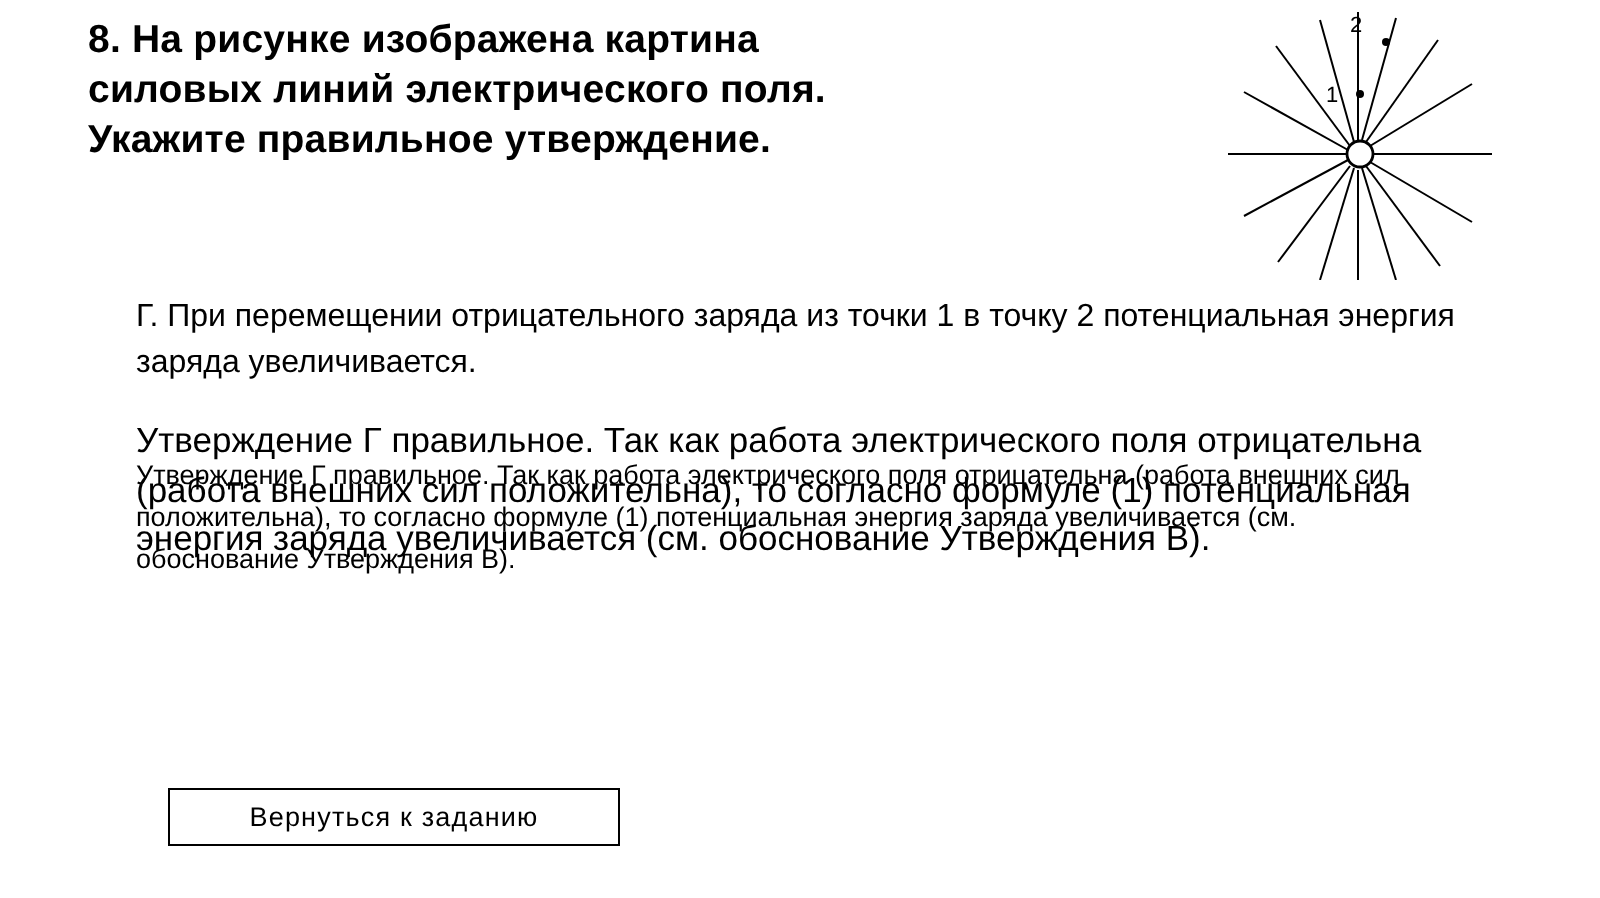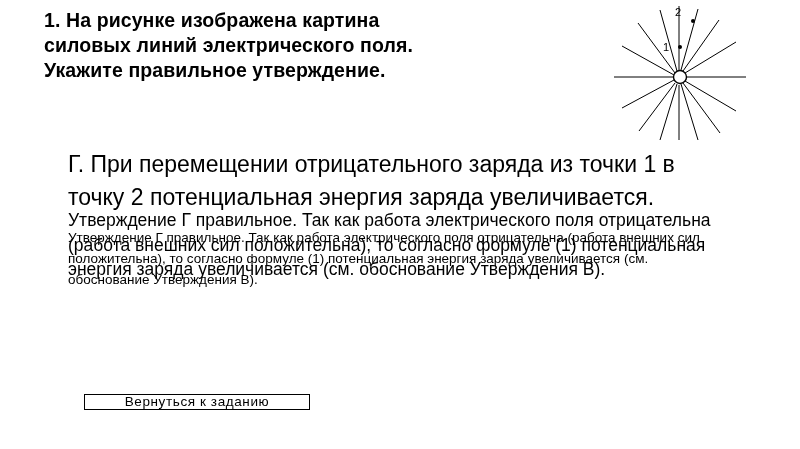--- a/index.html
+++ b/index.html
@@ -37,21 +37,21 @@
     top: 0px;
     width: 200px;
     height: 140px;
   }
   .figure svg { display: block; }
   .statement {
     position: absolute;
     left: 68px;
     top: 148px;
     width: 660px;
-    font-size: 23px;
+    font-size: 16px;
     line-height: 1.42;
   }
   .explanation {
     position: absolute;
     left: 68px;
     top: 208px;
     width: 680px;
     font-size: 17.5px;
     line-height: 1.4;
   }
@@ -77,39 +77,39 @@
     line-height: 1;
     display: flex;
     align-items: center;
     justify-content: center;
     cursor: pointer;
   }
   #btn-back {
     left: 84px;
     top: 394px;
     width: 226px;
-    height: 16px;
+    height: 29px;
   }
   #btn-next {
     left: 487px;
     top: 394px;
     width: 218px;
     height: 32px;
   }
   .fig-label {
     font-size: 11px;
     font-family: "Liberation Sans", sans-serif;
   }
 </style>
 </head>
 <body>
 
 <div id="slide">
 
-  <div class="question-title">1. На рисунке изображена картина силовых линий электрического поля. Укажите правильное утверждение.</div>
+  <div class="question-title">8. На рисунке изображена картина силовых линий электрического поля. Укажите правильное утверждение.</div>
 
   <div class="figure">
     <svg width="200" height="140" viewBox="0 0 200 140">
       <g stroke="#000000" stroke-width="1" fill="none">
         <line x1="74" y1="77" x2="14" y2="77"></line>
         <line x1="74" y1="75" x2="22" y2="46"></line>
         <line x1="75" y1="73" x2="38" y2="23"></line>
         <line x1="77" y1="71" x2="60" y2="10"></line>
         <line x1="79" y1="70" x2="79" y2="6"></line>
         <line x1="81" y1="70" x2="98" y2="9"></line>

